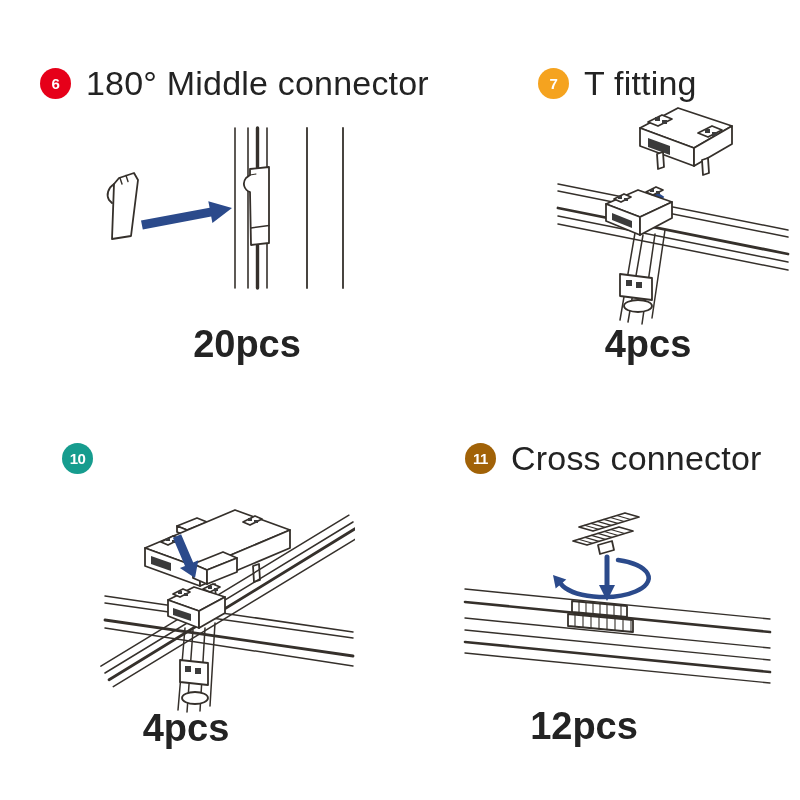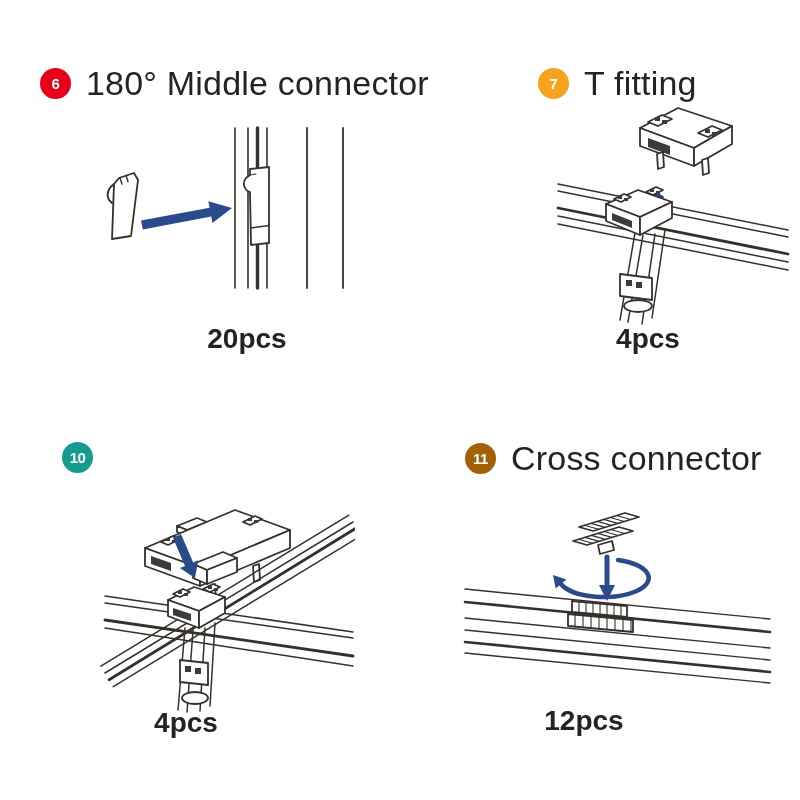--- a/index.html
+++ b/index.html
@@ -7,31 +7,31 @@
     position:relative;width:800px;height:800px;background:var(--background,#fff);
     font-family:"Liberation Sans","DejaVu Sans",sans-serif;color:var(--text,#232323);
     overflow:hidden;
   }
   .header{position:absolute;display:flex;align-items:center;gap:15px;height:32px;}
   .badge{
     width:31px;height:31px;border-radius:50%;display:flex;align-items:center;justify-content:center;
     color:#fff;font-size:15px;font-weight:700;flex:0 0 auto;letter-spacing:-0.5px;
   }
   .title{font-size:34px;font-weight:500;letter-spacing:0.2px;white-space:nowrap;}
-  .count{position:absolute;width:200px;text-align:center;font-size:28px;font-weight:700;color:var(--text,#1c1c1c);}
+  .count{position:absolute;width:200px;text-align:center;font-size:38px;font-weight:700;color:var(--text,#1c1c1c);}
   .illus{position:absolute;}
   svg .face{fill:#fff;stroke:var(--line,#35302b);stroke-width:1.8;stroke-linejoin:round;}
   svg .ln{stroke:var(--line,#35302b);fill:none;stroke-linecap:round;}
   svg .dark{fill:var(--detail,#3b3b3b);stroke:none;}
   svg .arrow{fill:var(--arrow,#2b4a8b);stroke:none;}
   svg .navln{stroke:var(--arrow,#2b4a8b);fill:none;stroke-linecap:round;}
 
   .s1-header{left:40px;top:67px;}
   .s2-header{left:538px;top:67px;}
-  .s3-header{left:62px;top:442px;flex-direction:column;}
+  .s3-header{left:62px;top:442px;}
   .s4-header{left:465px;top:442px;}
   .c1{left:147px;top:323px;}
   .c2{left:548px;top:323px;}
   .c3{left:86px;top:707px;}
   .c4{left:484px;top:705px;}
   .i1{left:60px;top:112px;}
   .i2{left:540px;top:86px;}
   .i3{left:85px;top:470px;}
   .i4{left:455px;top:505px;}
 </style>

